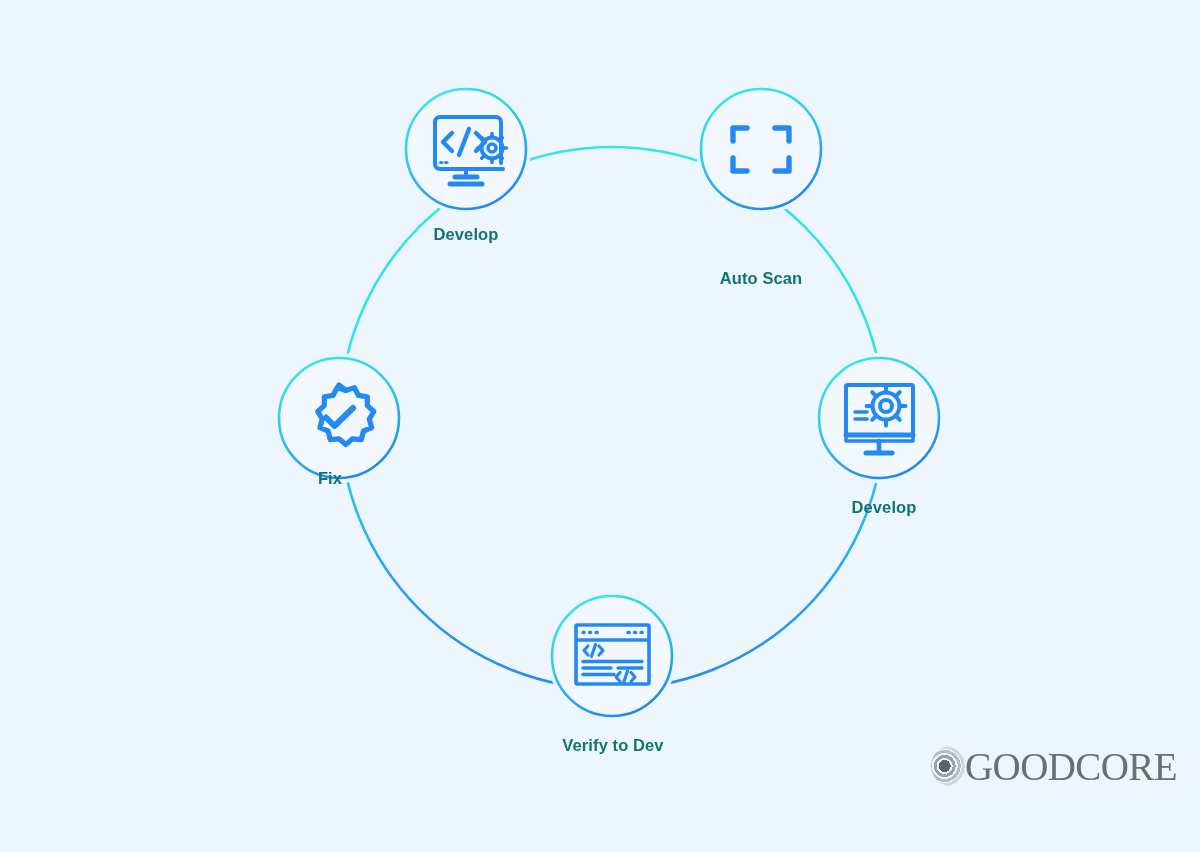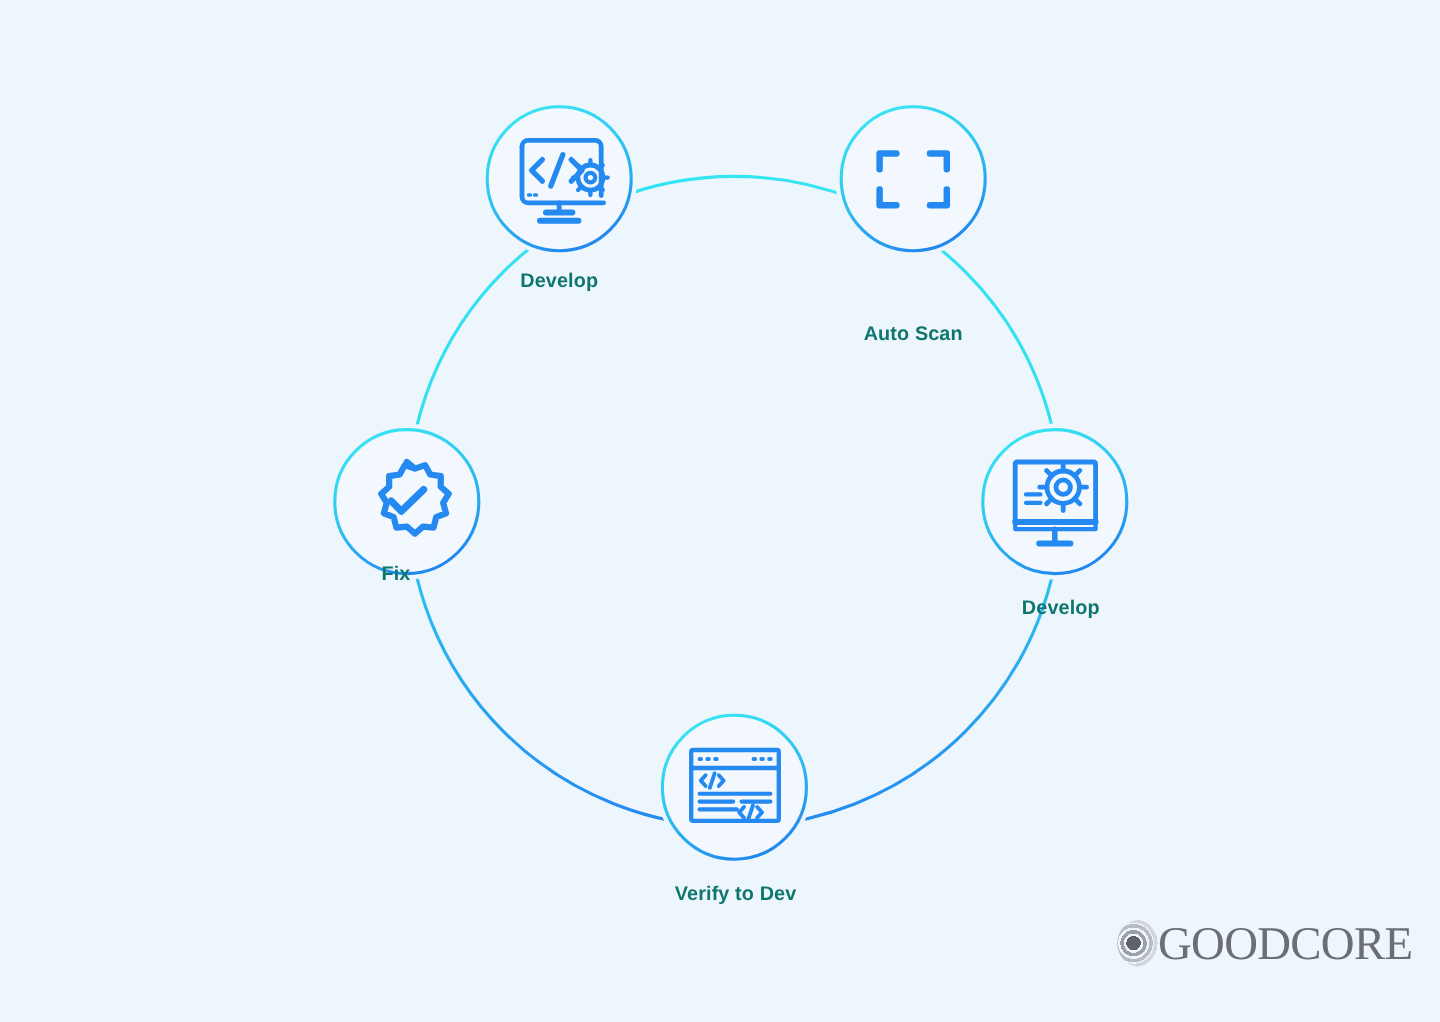--- a/index.html
+++ b/index.html
@@ -39,21 +39,20 @@
     white-space: nowrap;
     line-height: 1;
   }
   .brand {
     position: absolute;
     left: 931px;
     top: 746px;
     display: flex;
     align-items: center;
     gap: 1px;
-    margin-top: 20px;
   }
   .brand-mark {
     width: 40px;
     height: 40px;
     flex: 0 0 40px;
     border-radius: 50%;
     background:
       radial-gradient(circle at 34% 50%,
         #5f6368 0px, #5f6368 6px,
         #eef6fd 6px, #eef6fd 8px,

